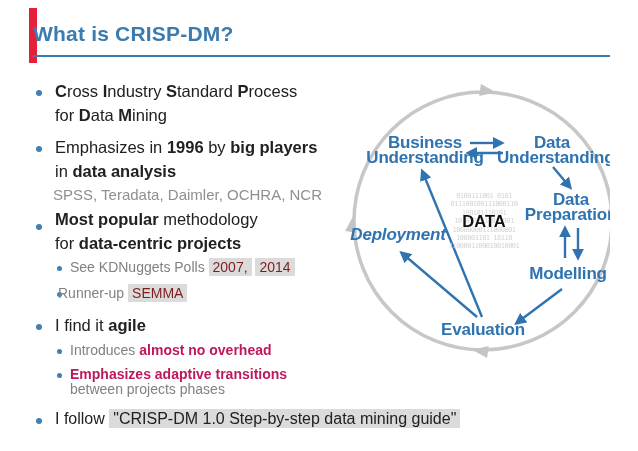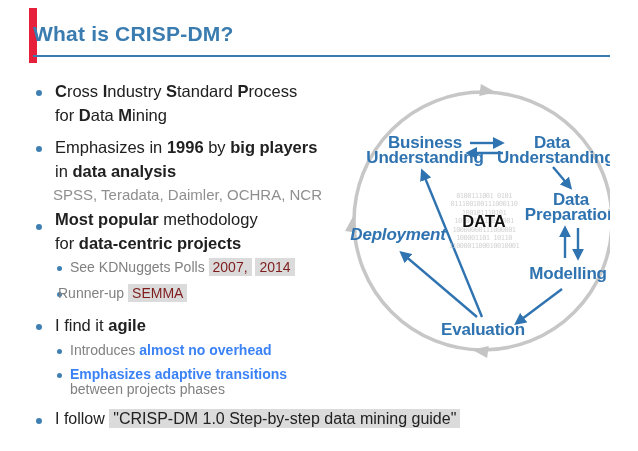--- a/index.html
+++ b/index.html
@@ -7,21 +7,21 @@
          font-family:"Liberation Sans", sans-serif;}
   .red-bar{position:absolute;left:29px;top:8px;width:8px;height:55px;background:#e6203a;}
   .title{position:absolute;left:33px;top:22px;margin:0;font-size:21px;font-weight:bold;
          color:#3a7caf;letter-spacing:0.2px;}
   .title-rule{position:absolute;left:33px;top:55px;width:578px;height:2px;background:#3a7caf;}
 
   .line{position:absolute;white-space:nowrap;}
   .lv1{font-size:16.5px;color:#212121;}
   .lv1g{font-size:15px;color:#8f8f8f;}
   .lv2{font-size:14px;color:#818181;}
-  .lv2 .b{color:#3b82f6;}
+  .lv2 .b{color:#be185d;}
   .b{font-weight:bold;}
   .hl{background:#dbdbdb;padding:1px 4px;}
   .lv2 .hl{color:#7f1d1d;}
   .dot{position:absolute;border-radius:50%;background:#3f7fb2;}
   .d1{width:6px;height:6px;}
   .d2{width:5px;height:5px;}
 
   .diagram-svg{position:absolute;left:0;top:0;}
   .node{position:absolute;color:#2f73b0;font-weight:bold;font-size:17px;line-height:14.5px;
         text-align:center;white-space:pre-line;letter-spacing:-0.2px;}

